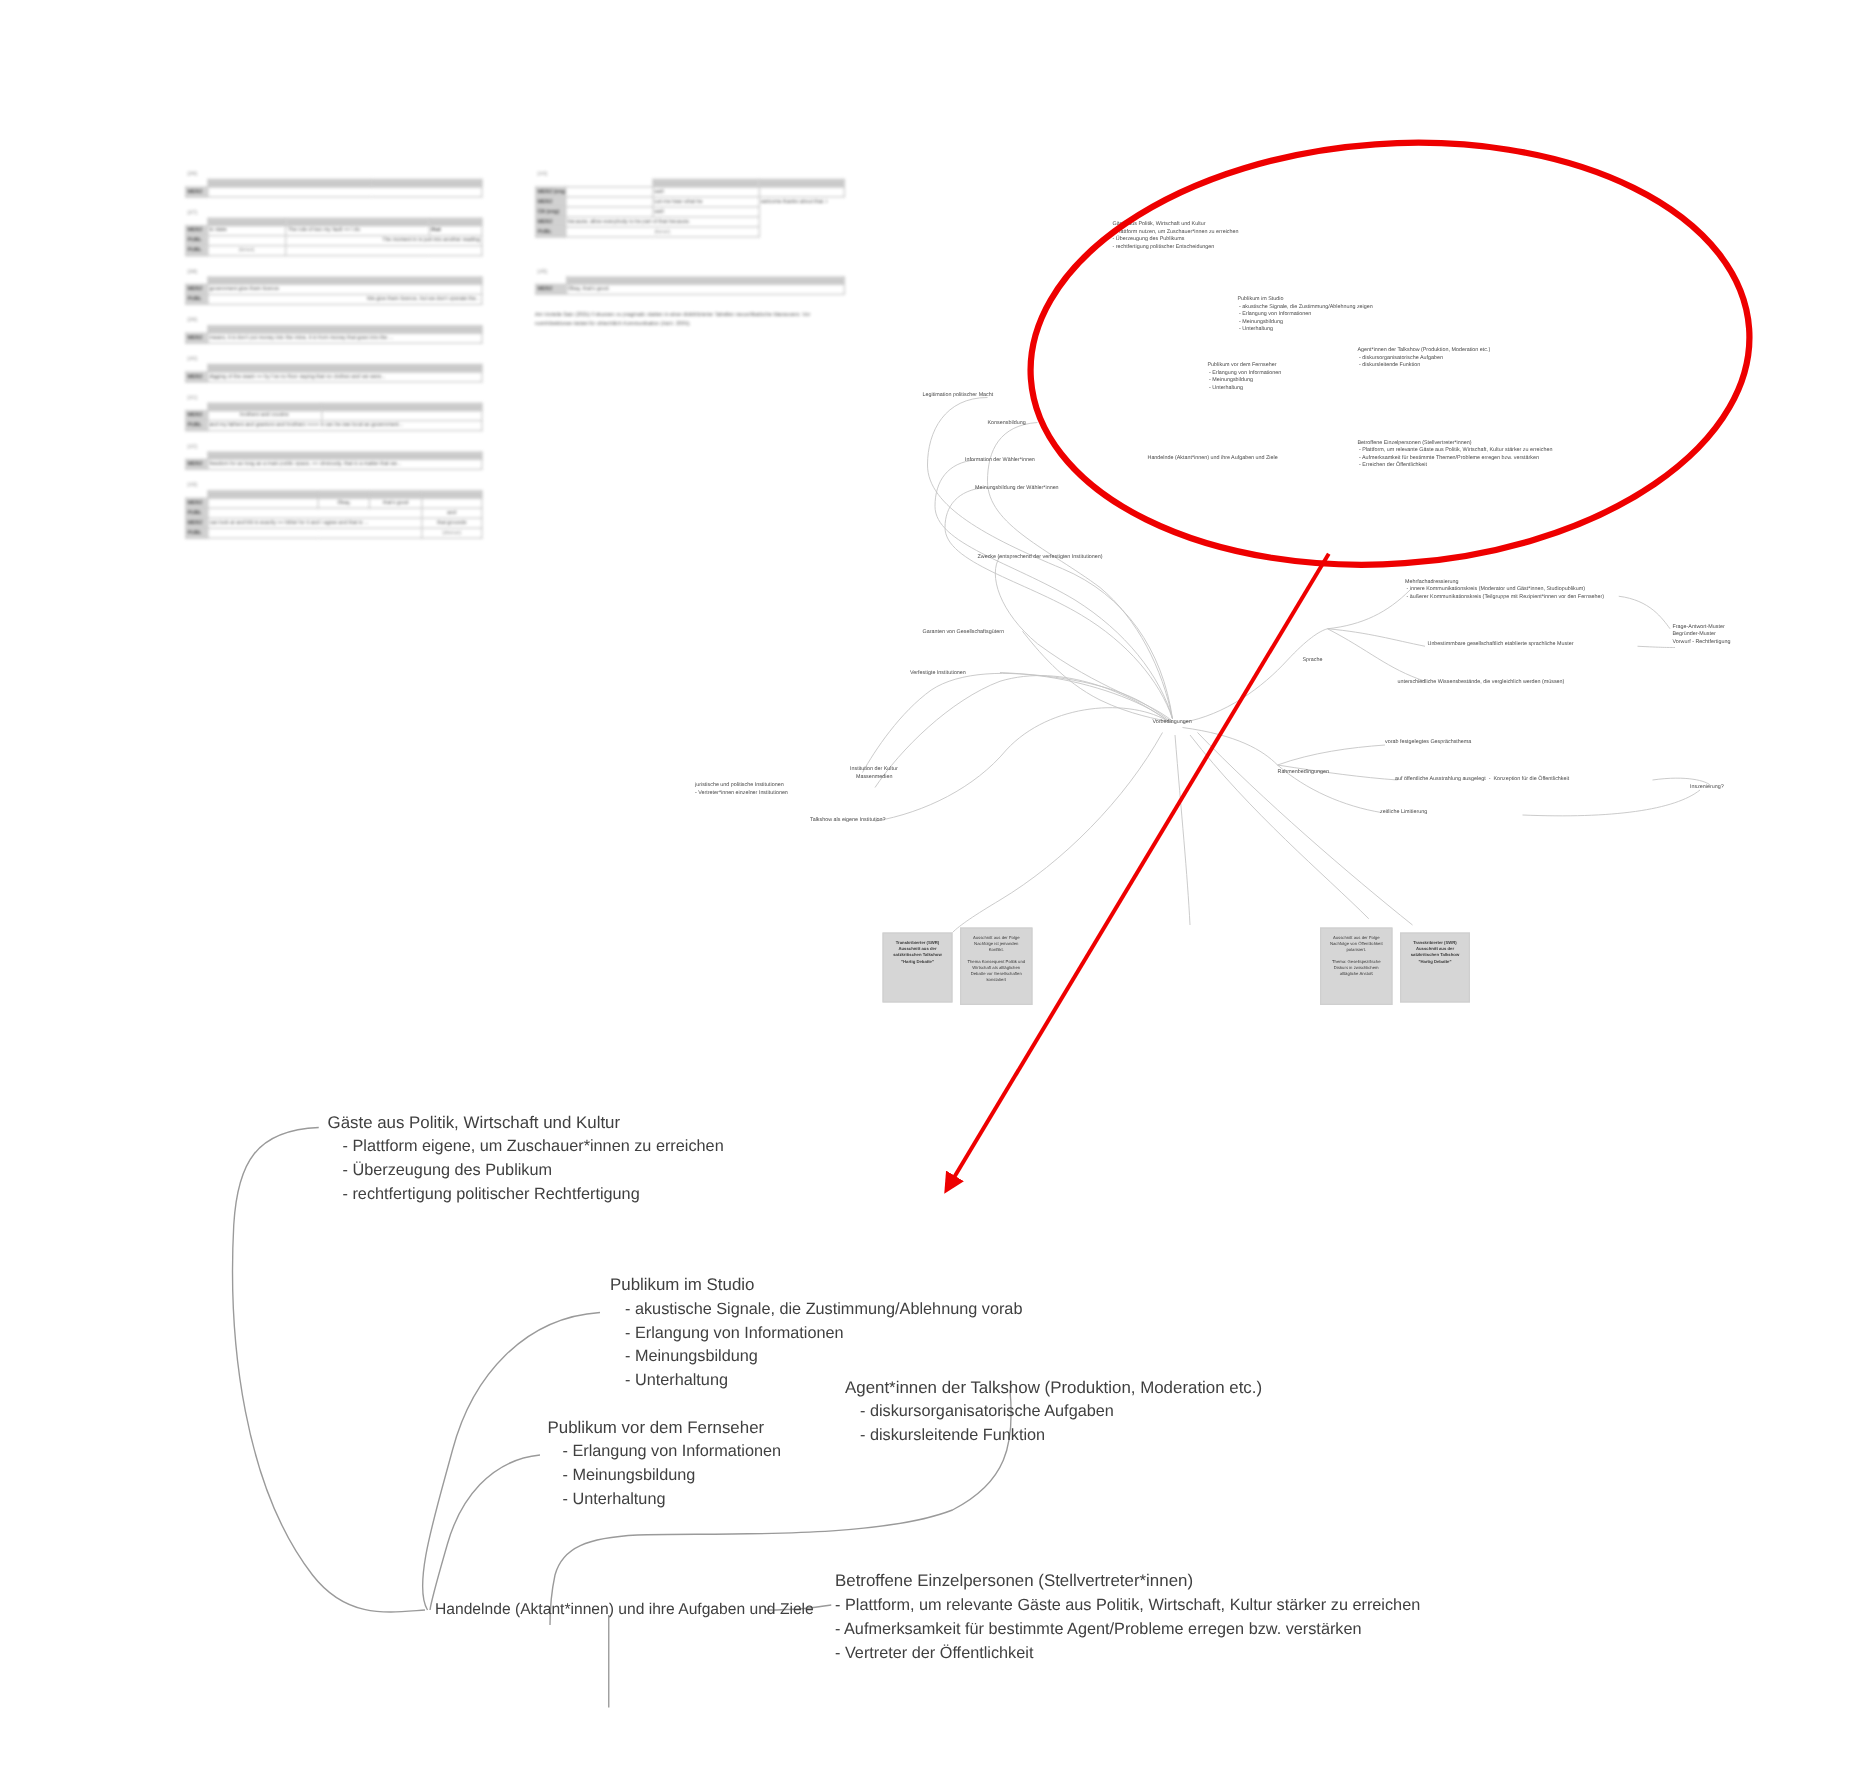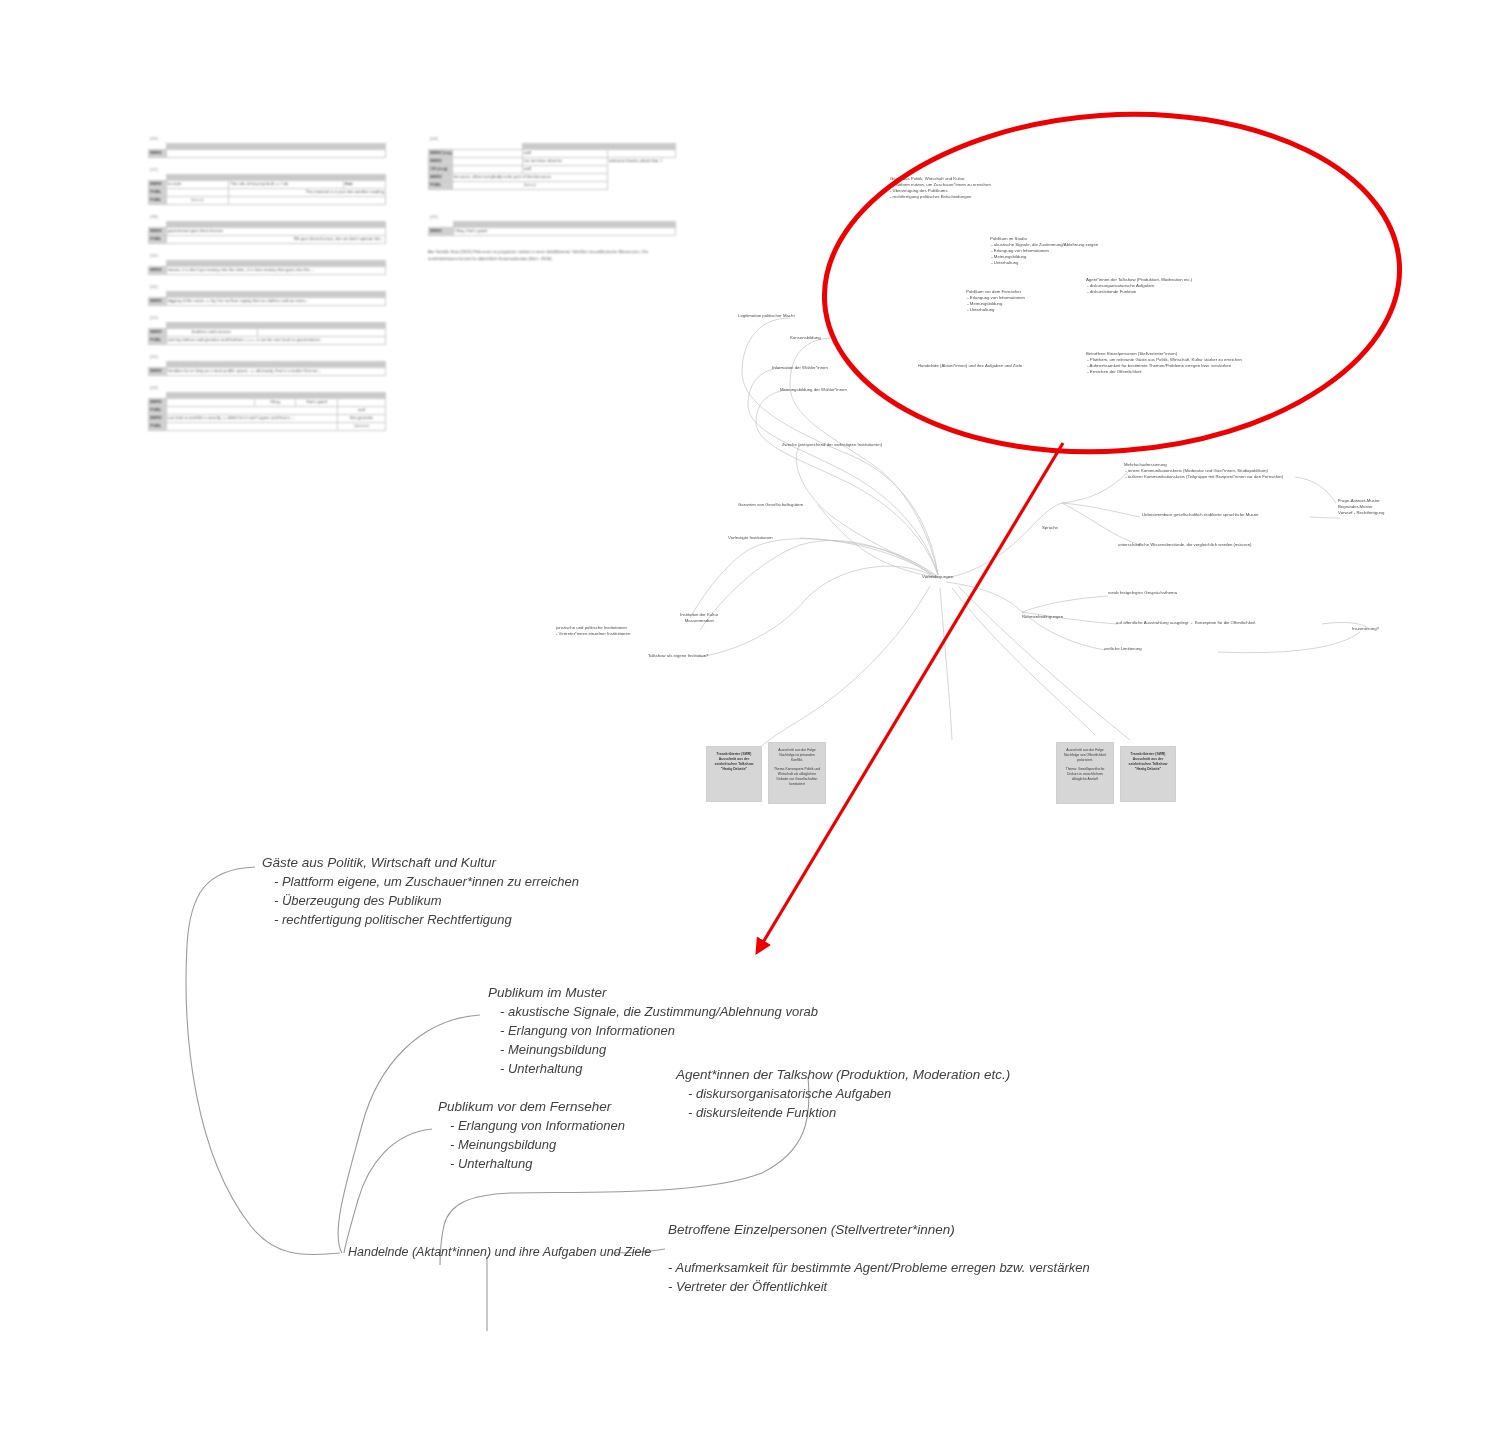--- a/index.html
+++ b/index.html
@@ -33,21 +33,21 @@
   
   .note{position:absolute;background:#d6d6d6;border:1px solid #cfcfcf;
         font-size:3.4px;line-height:5px;color:#3c3c3c;text-align:center;
         padding:5px 4px;box-sizing:border-box;filter:blur(.5px);}
   .note p{margin:0 0 4px 0;}
 
   
   #annot{position:absolute;left:0;top:0;width:1500px;height:1429px;pointer-events:none;}
 
   
-  #big{position:absolute;left:0;top:825px;width:1382px;height:569px;font-style:italic;}
+  #big{position:absolute;left:0;top:860px;width:1382px;height:569px;}
   .big-lbl{position:absolute;color:#404040;white-space:pre;}
   .big-head{font-size:13.5px;line-height:19.5px;}
   .big-sub{font-size:13px;line-height:19.5px;}
   .big-node{font-size:12.5px;}
 </style>
 </head>
 <body>
 
 <div class="stage">
 
@@ -513,35 +513,36 @@
 
         <path d="M487,432 C487,460 487,490 487,506"></path>
       </g>
     </svg>
 
     <div class="big-lbl big-head" style="left:262px;top:28px">Gäste aus Politik, Wirtschaft und Kultur</div>
     <div class="big-lbl big-sub" style="left:274px;top:47px">- Plattform eigene, um Zuschauer*innen zu erreichen</div>
     <div class="big-lbl big-sub" style="left:274px;top:66px">- Überzeugung des Publikum</div>
     <div class="big-lbl big-sub" style="left:274px;top:85px">- rechtfertigung politischer Rechtfertigung</div>
 
-    <div class="big-lbl big-head" style="left:488px;top:158px">Publikum im Muster</div>
+    <div class="big-lbl big-head" style="left:488px;top:158px">Publikum im Studio</div>
     <div class="big-lbl big-sub" style="left:500px;top:177px">- akustische Signale, die Zustimmung/Ablehnung vorab</div>
     <div class="big-lbl big-sub" style="left:500px;top:196px">- Erlangung von Informationen</div>
     <div class="big-lbl big-sub" style="left:500px;top:215px">- Meinungsbildung</div>
     <div class="big-lbl big-sub" style="left:500px;top:234px">- Unterhaltung</div>
 
     <div class="big-lbl big-head" style="left:438px;top:272px">Publikum vor dem Fernseher</div>
     <div class="big-lbl big-sub" style="left:450px;top:291px">- Erlangung von Informationen</div>
     <div class="big-lbl big-sub" style="left:450px;top:310px">- Meinungsbildung</div>
     <div class="big-lbl big-sub" style="left:450px;top:329px">- Unterhaltung</div>
 
     <div class="big-lbl big-head" style="left:676px;top:240px">Agent*innen der Talkshow (Produktion, Moderation etc.)</div>
     <div class="big-lbl big-sub" style="left:688px;top:259px">- diskursorganisatorische Aufgaben</div>
     <div class="big-lbl big-sub" style="left:688px;top:278px">- diskursleitende Funktion</div>
 
     <div class="big-lbl big-head" style="left:668px;top:395px">Betroffene Einzelpersonen (Stellvertreter*innen)</div>
+    <div class="big-lbl big-sub" style="left:668px;top:414px">- Plattform, um relevante Gäste aus Politik, Wirtschaft, Kultur stärker zu erreichen</div>
     <div class="big-lbl big-sub" style="left:668px;top:433px">- Aufmerksamkeit für bestimmte Agent/Probleme erregen bzw. verstärken</div>
     <div class="big-lbl big-sub" style="left:668px;top:452px">- Vertreter der Öffentlichkeit</div>
 
     <div class="big-lbl big-node" style="left:348px;top:420px">Handelnde (Aktant*innen) und ihre Aufgaben und Ziele</div>
   </div>
 
 </div>
 
 </body></html>

